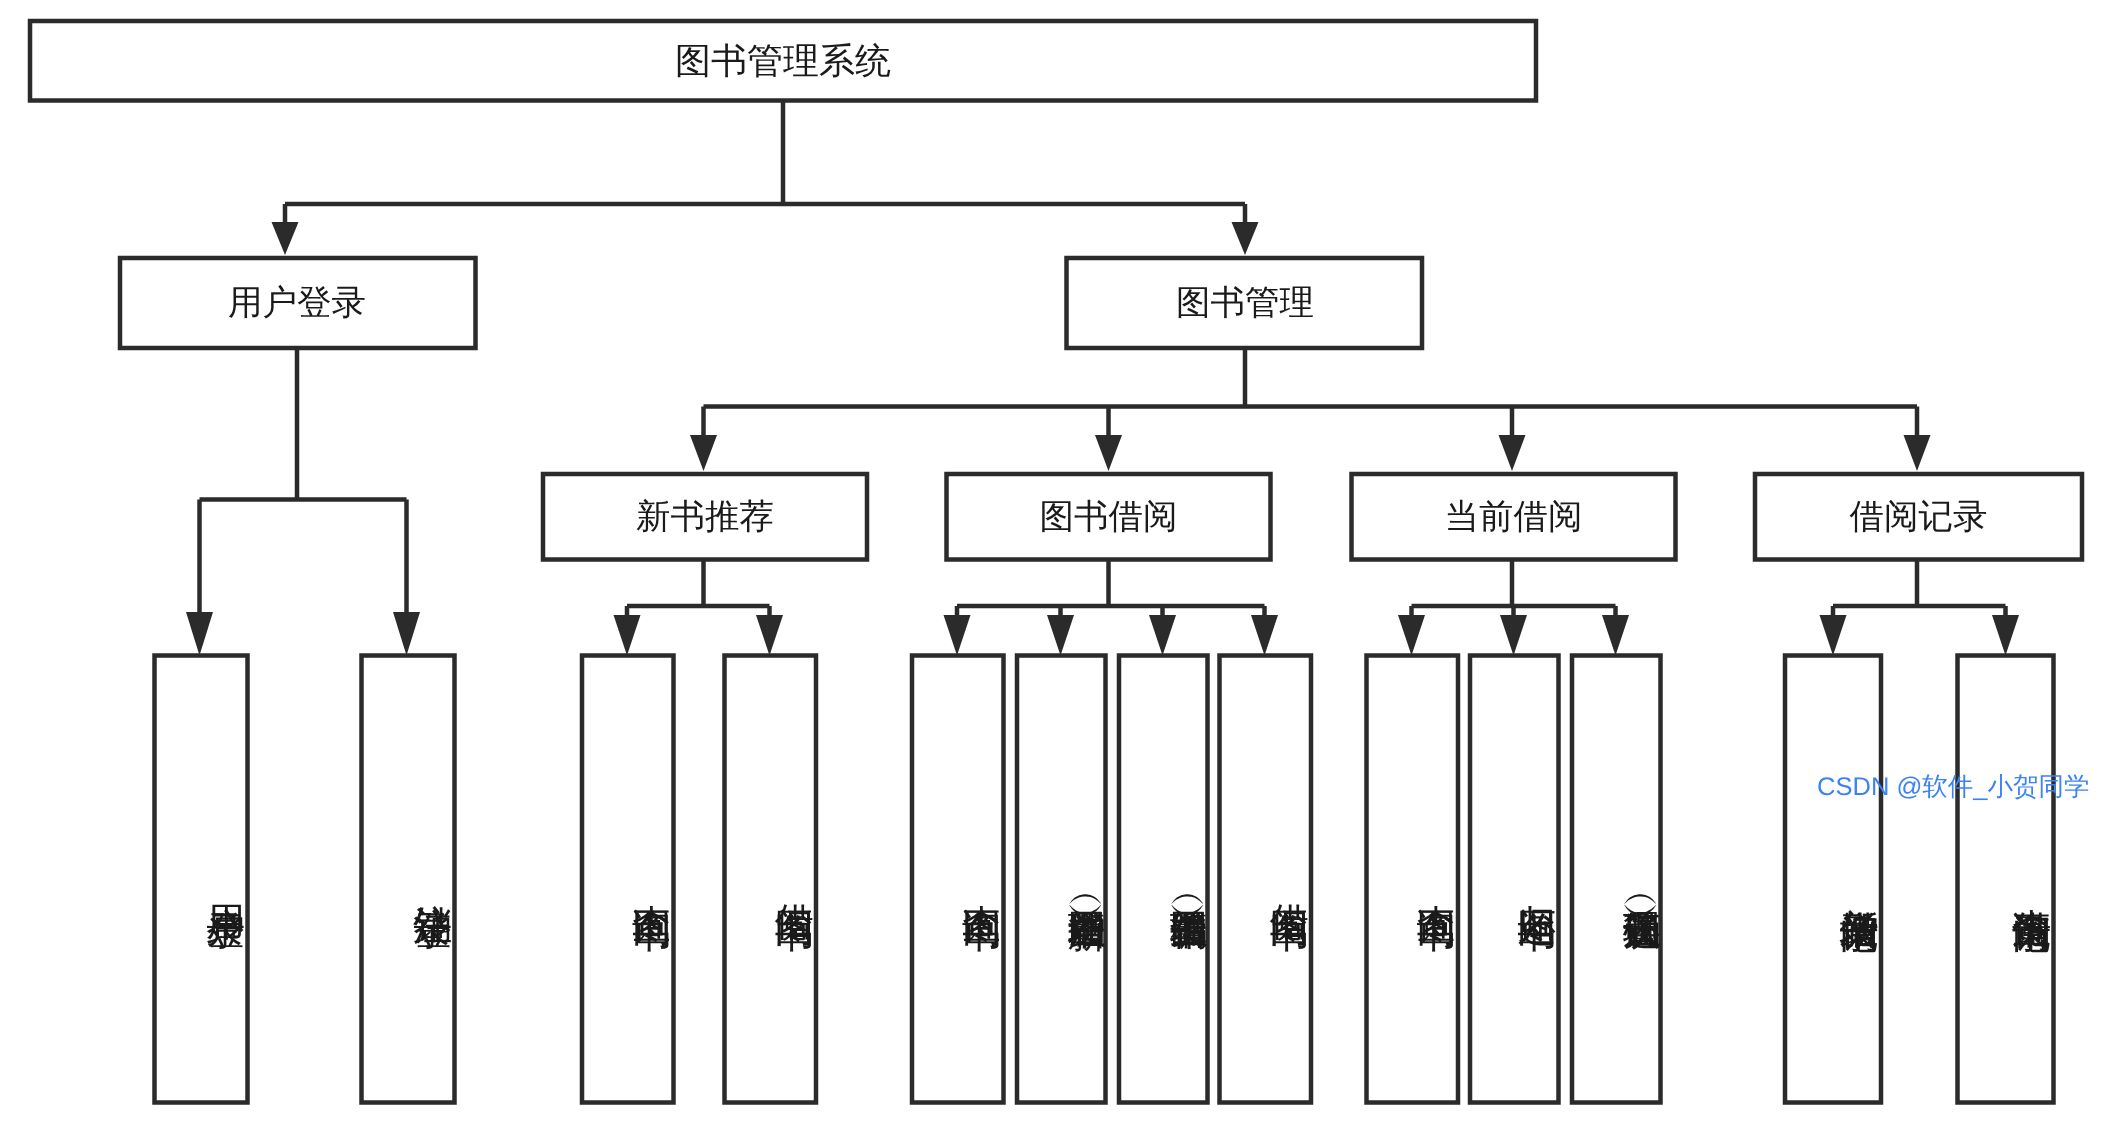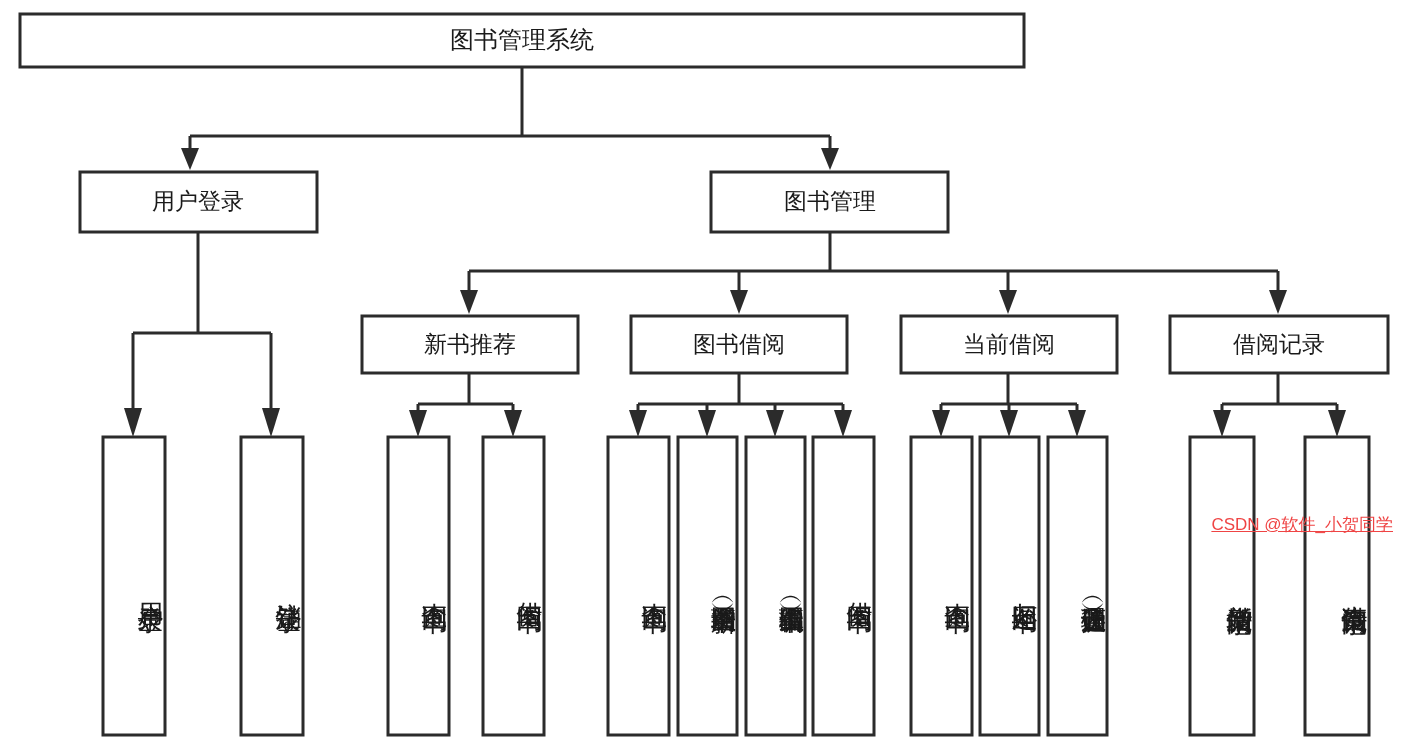--- a/index.html
+++ b/index.html
@@ -73,24 +73,23 @@
     white-space: nowrap;
     pointer-events: none;
     user-select: none;
   }
   .watermark {
     position: absolute;
     right: 12px;
     bottom: 6px;
     font-family: "Liberation Sans", "DejaVu Sans", sans-serif;
     font-size: 17px;
-    color: #ef4444;
+    color: #3b82f6;
     white-space: nowrap;
     user-select: none;
-    text-decoration: underline;
   }
 </style>
 </head>
 <body>
 
 <div id="diagram-root">
 
   <svg class="flow" viewBox="0 0 1405 747">
 
     <g>

